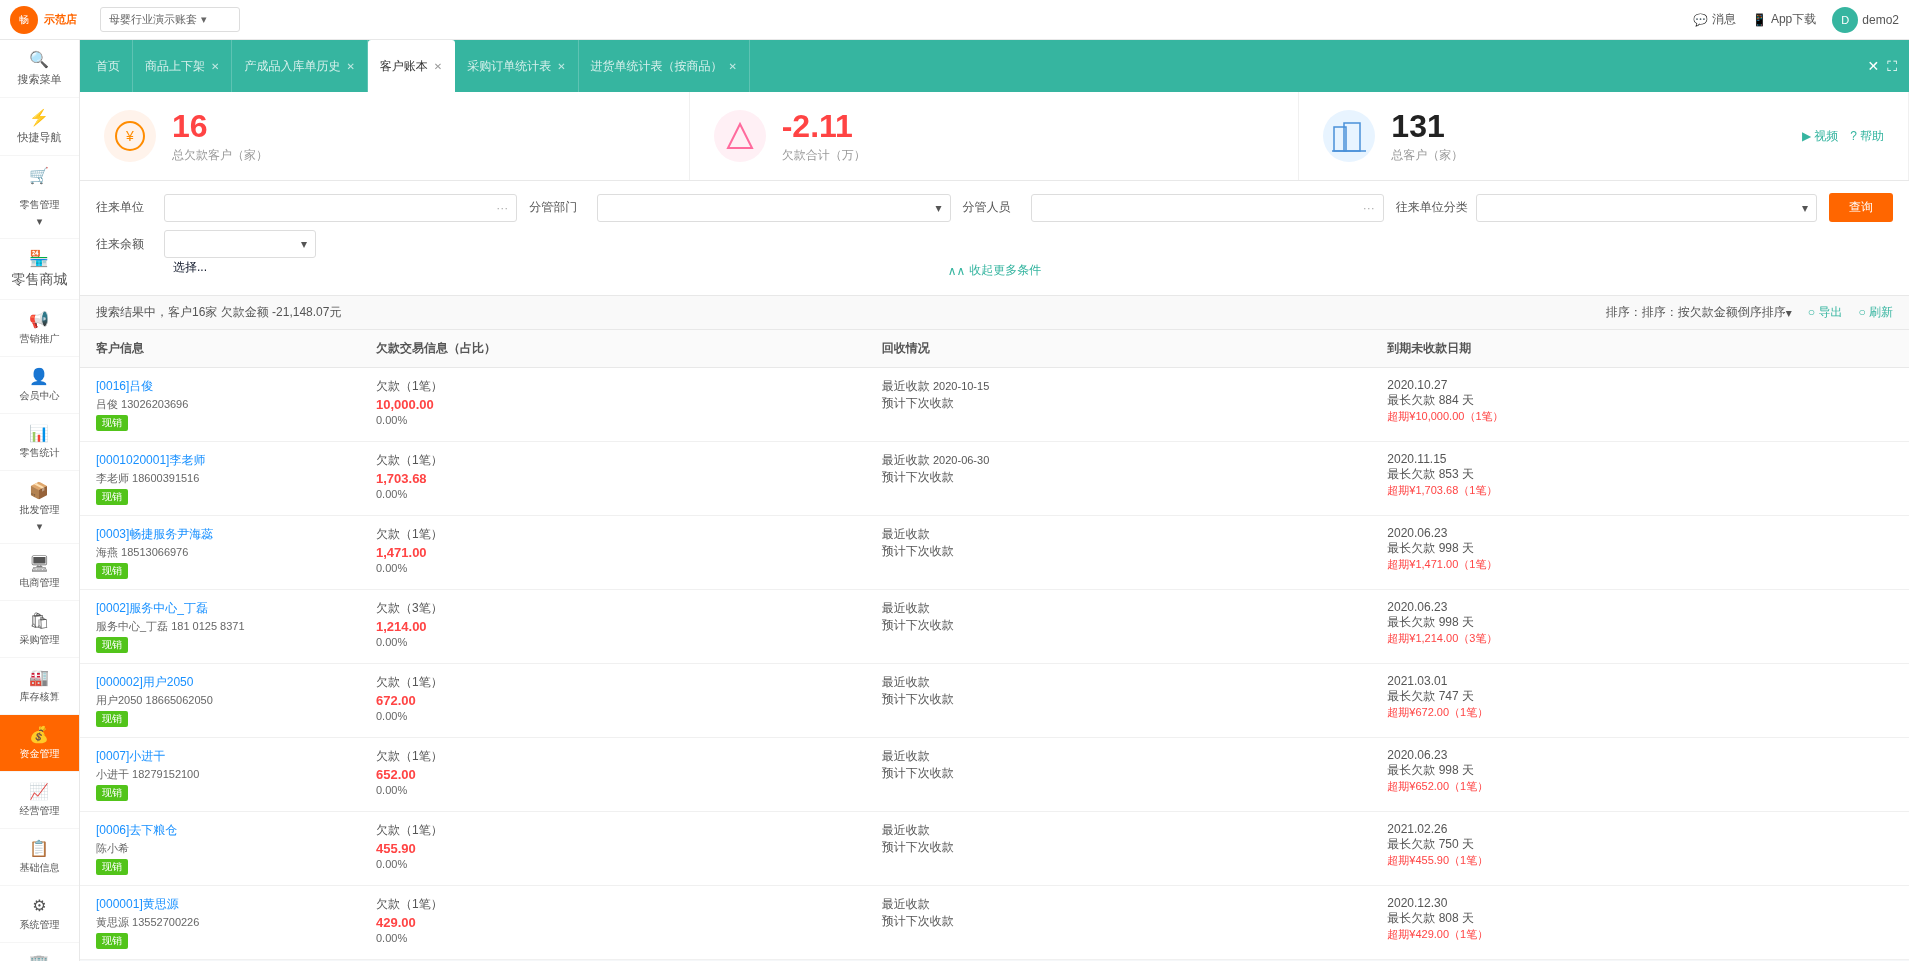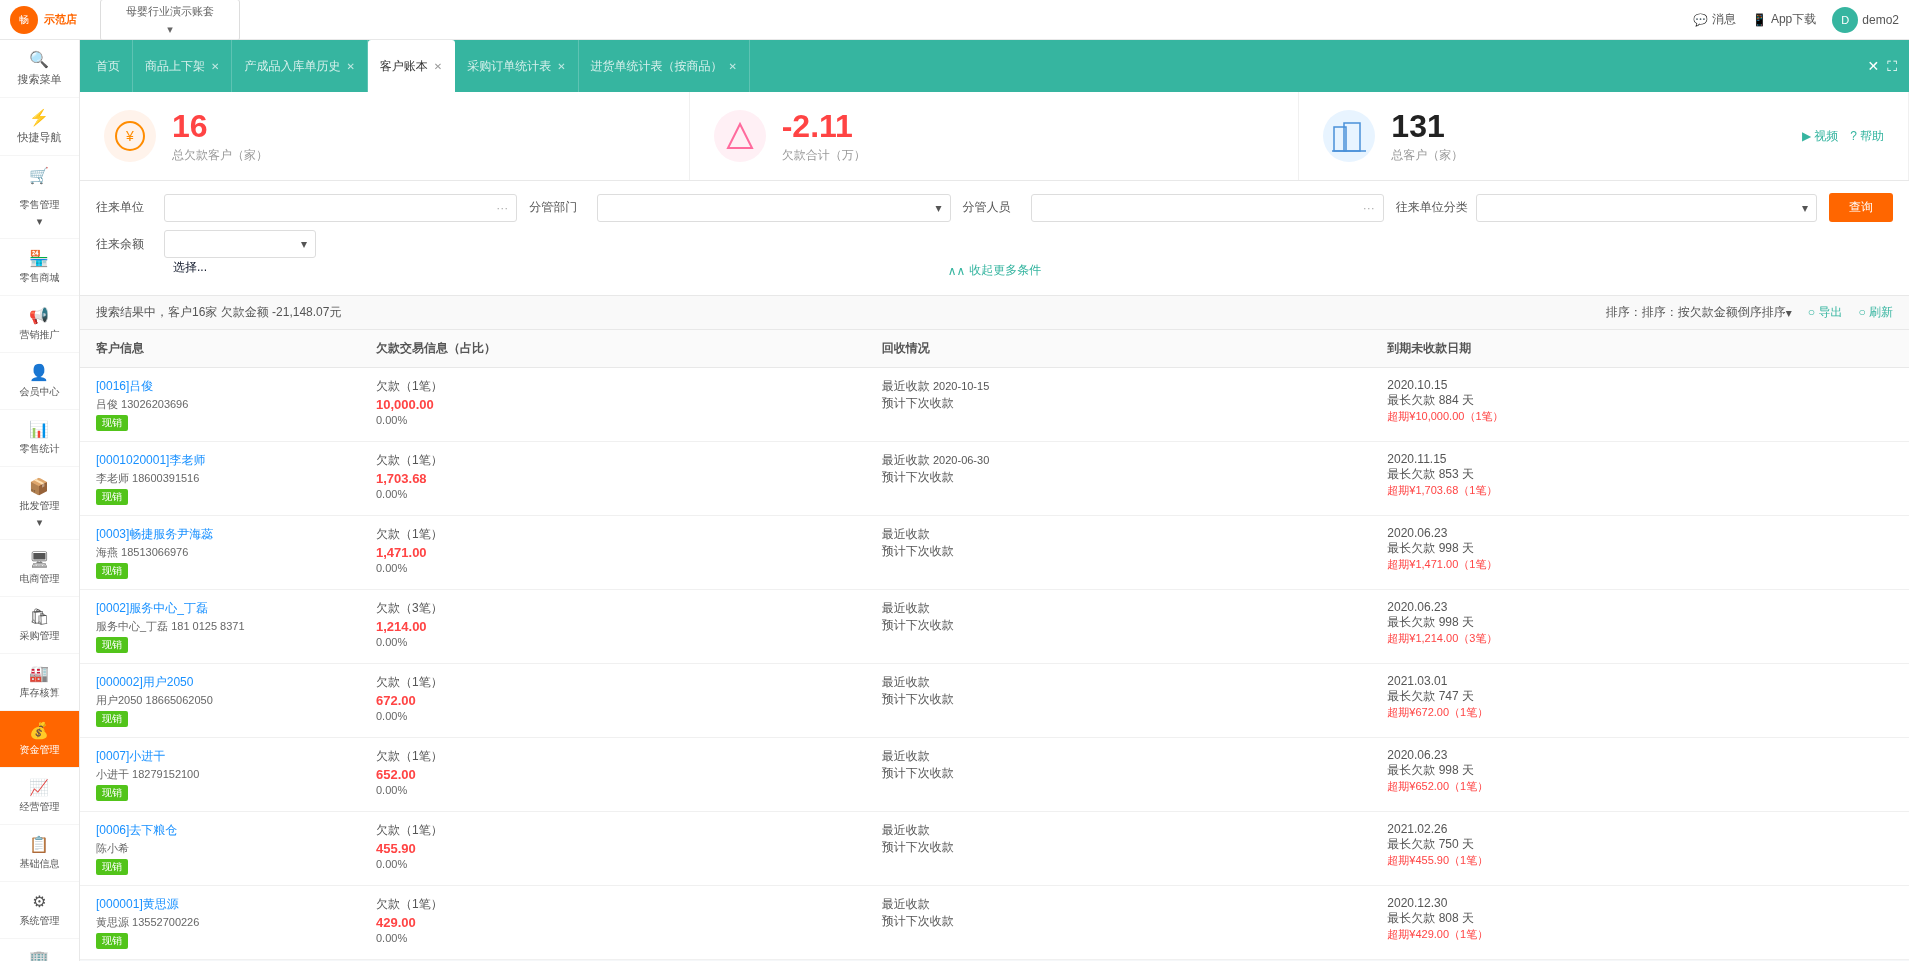--- a/index.html
+++ b/index.html
@@ -4,21 +4,21 @@
   <style>
     * { box-sizing: border-box; margin: 0; padding: 0; }
     body { font-family: 'Microsoft YaHei', Arial, sans-serif; font-size: 12px; background: #f0f2f5; color: #333; overflow: hidden; height: 961px; }
 
     
     .app-container { display: flex; flex-direction: column; height: 100%; }
     .top-bar { display: flex; align-items: center; background: #fff; height: 40px; border-bottom: 1px solid #e8e8e8; padding: 0 10px; flex-shrink: 0; }
     .logo-area { display: flex; align-items: center; gap: 6px; width: 80px; }
     .logo-icon { width: 28px; height: 28px; background: #ff6600; border-radius: 50%; display: flex; align-items: center; justify-content: center; color: #fff; font-size: 10px; flex-shrink: 0; }
     .brand-name { color: #ff6600; font-size: 11px; font-weight: bold; }
-    .store-selector { display: flex; align-items: center; gap: 4px; padding: 4px 8px; border: 1px solid #ddd; border-radius: 3px; cursor: pointer; font-size: 11px; color: #666; margin-left: 10px; min-width: 140px; flex-direction: column; }
+    .store-selector { display: flex; align-items: center; gap: 4px; padding: 4px 8px; border: 1px solid #ddd; border-radius: 3px; cursor: pointer; font-size: 11px; color: #666; margin-left: 10px; min-width: 140px; }
     .top-bar-right { margin-left: auto; display: flex; align-items: center; gap: 16px; }
     .top-bar-item { display: flex; align-items: center; gap: 4px; color: #555; font-size: 12px; cursor: pointer; }
     .avatar { width: 26px; height: 26px; border-radius: 50%; background: #36b5a0; display: flex; align-items: center; justify-content: center; color: #fff; font-size: 11px; }
 
     
     .main-layout { display: flex; flex: 1; overflow: hidden; }
 
     
     .sidebar { width: 80px; background: #fff; border-right: 1px solid #e8e8e8; display: flex; flex-direction: column; flex-shrink: 0; overflow-y: auto; }
     .sidebar-item { display: flex; flex-direction: column; align-items: center; padding: 10px 4px; cursor: pointer; color: #555; font-size: 11px; gap: 3px; border-bottom: 1px solid #f5f5f5; }
@@ -132,21 +132,21 @@
         <span class="s-icon">⚡</span>
         <span>快捷导航</span>
       </div>
       <div class="sidebar-item">
         <span class="s-icon">🛒</span>
         <span style="font-size:10px;text-align:center;margin-top:10px;">零售管理</span>
         <span>▾</span>
       </div>
       <div class="sidebar-item">
         <span class="s-icon">🏪</span>
-        <span style="font-size:10px;text-align:left;">零售商城</span>
+        <span style="font-size:14px;text-align:left;">零售商城</span>
       </div>
       <div class="sidebar-item">
         <span class="s-icon">📢</span>
         <span style="font-size:10px;text-align:center;">营销推广</span>
       </div>
       <div class="sidebar-item">
         <span class="s-icon">👤</span>
         <span style="font-size:10px;text-align:center;">会员中心</span>
       </div>
       <div class="sidebar-item">
@@ -366,21 +366,21 @@
             <div>
               <div class="recovery-info">
                 <span>最近收款</span>
                 <span class="recovery-date">2020-10-15</span>
               </div>
               <div class="recovery-info">
                 <span>预计下次收款</span>
               </div>
             </div>
             <div>
-              <div class="expiry-info">2020.10.15</div>
+              <div class="expiry-info">2020.10.27</div>
               <div class="expiry-info">最长欠款 884 天</div>
               <div class="overdue-link">超期¥10,000.00（1笔）</div>
             </div>
           </div>
 
           <div class="table-row">
             <div>
               <div class="customer-name">[0001020001]李老师</div>
               <div class="customer-phone">李老师 18600391516</div>
               <div class="tag">现销</div>

